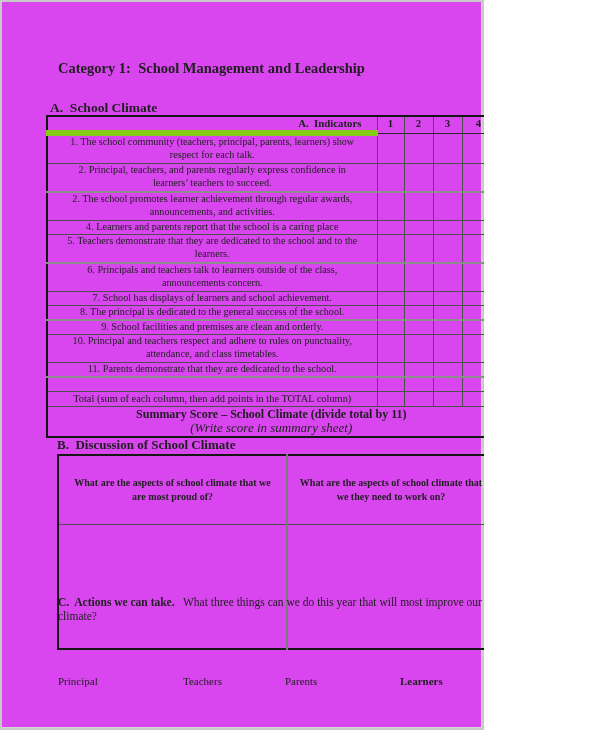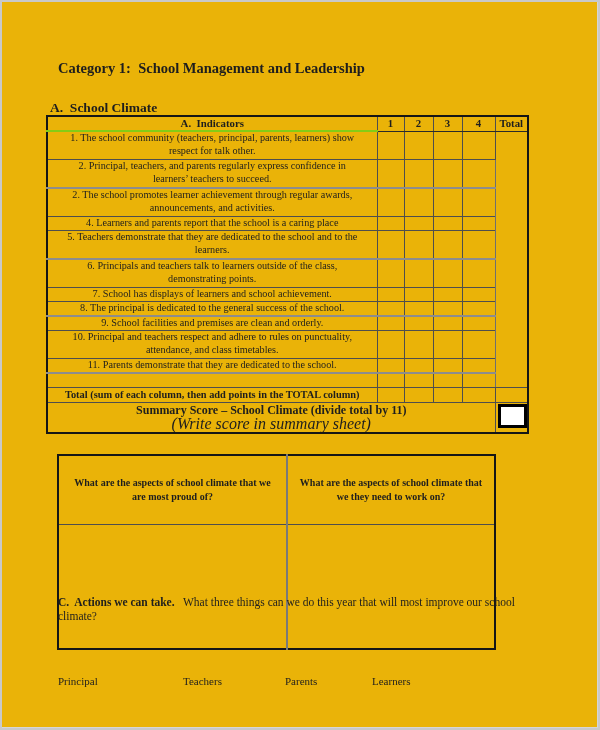--- a/index.html
+++ b/index.html
@@ -1,43 +1,43 @@
 <!DOCTYPE html>
 <html><head>
 <meta charset="utf-8">
 <style>
   html,body{margin:0;padding:0;background:#ffffff;}
   .page{
-    position:relative;width:600px;height:730px;background:#eab308;
+    position:relative;width:484px;height:730px;background:#d946ef;
     font-family:"Liberation Serif","DejaVu Serif",serif;color:#1e1e1e;
     box-shadow:inset 0 0 0 2px #c9c9c9, inset -3px -3px 0 #d6d6d6;
     overflow:hidden;
   }
   .title{position:absolute;left:58px;top:59px;font-size:14.5px;line-height:18px;font-weight:bold;white-space:pre-wrap;}
   .headA{position:absolute;left:50px;top:100px;font-size:13.5px;line-height:16px;font-weight:bold;white-space:pre-wrap;}
   .headB{position:absolute;left:57px;top:437px;font-size:13px;line-height:16px;font-weight:bold;white-space:pre-wrap;}
 
   
   table.tA{position:absolute;left:46px;top:115px;width:481px;border-collapse:collapse;table-layout:fixed;border:2px solid #161616;}
   .tA th,.tA td{border:1px solid #4e4e4e;vertical-align:top;padding:0 2px;overflow:hidden;}
   .tA th{height:13px;font-size:10.8px;line-height:13px;}
-  .tA th.ind{text-align:center;white-space:pre-wrap;padding:0 9px;border-bottom:2px solid #84cc16;}
+  .tA th.ind{text-align:right;white-space:pre-wrap;padding:0 15px;border-bottom:6px solid #84cc16;}
   .tA th.num{text-align:center;border-bottom:1px solid #2a2a2a;}
   .tA td.ind{padding:0 3px;font-size:10.2px;line-height:12.8px;text-align:center;}
   .tA .ln{white-space:nowrap;}
   .tA tr.h2 td{height:27px;}
   .tA tr.h1 td{height:13px;}
   .tA tr.g td{border-bottom:2px solid #8d8d8d;}
   .tA td.mergedTotal{border-left:1px solid #6f6f6f;}
   .tA tr.totalrow td{height:14px;border-top:1px solid #2e2e2e;}
-  .tA td.totlabel{font-size:10.4px;line-height:13px;white-space:nowrap;padding:0 3px;font-weight:bold;}
+  .tA td.totlabel{font-size:10.4px;line-height:13px;white-space:nowrap;padding:0 3px;}
   .tA tr.summaryrow td{height:29px;border-top:1px solid #2e2e2e;}
   .sumcell{text-align:center;padding:1px 0 0 0;}
   .sumtitle{font-weight:bold;font-size:12px;line-height:14px;white-space:nowrap;}
-  .sumnote{font-style:italic;font-size:16px;line-height:13px;white-space:nowrap;font-family:Liberation Serif, serif;}
+  .sumnote{font-style:italic;font-size:13px;line-height:13px;white-space:nowrap;font-family:Liberation Serif, serif;}
   .boxcell{padding:0;}
   .scorebox{width:29px;height:24px;border:3px solid #000;box-sizing:border-box;margin:1px auto 0;background:#fff;}
 
   
   table.tB{position:absolute;left:57px;top:454px;width:437px;border-collapse:collapse;table-layout:fixed;border:2px solid #161616;}
   .tB th{border:1px solid #4e4e4e;font-weight:bold;font-size:10px;line-height:14px;text-align:center;vertical-align:top;padding:20px 1px;height:28px;}
   .tB td{border:1px solid #4e4e4e;height:121px;}
   .tB .c2{border-left:2px solid #7a7a7a;}
 
   
@@ -71,21 +71,21 @@
         <th class="num">2</th>
         <th class="num">3</th>
         <th class="num">4</th>
         <th class="num">Total</th>
       </tr>
     </thead>
     <tbody id="a-body">
         <tr class="h2">
           <td class="ind">
             <div class="ln">1. The school community (teachers, principal, parents, learners) show</div>
-            <div class="ln">respect for talk other.</div>
+            <div class="ln">respect for each talk.</div>
           </td>
           <td></td>
           <td></td>
           <td></td>
           <td></td>
           <td rowspan="12" class="mergedTotal"></td>
         </tr>
         <tr class="h2 g">
           <td class="ind">
             <div class="ln">2. Principal, teachers, and parents regularly express confidence in</div>
@@ -121,21 +121,21 @@
             <div class="ln">learners.</div>
           </td>
           <td></td>
           <td></td>
           <td></td>
           <td></td>
         </tr>
         <tr class="h2">
           <td class="ind">
             <div class="ln">6.  Principals and teachers talk to learners outside of the class,</div>
-            <div class="ln">demonstrating points.</div>
+            <div class="ln">announcements concern.</div>
           </td>
           <td></td>
           <td></td>
           <td></td>
           <td></td>
         </tr>
         <tr class="h1">
           <td class="ind">
             <div class="ln">7. School has displays of learners and school achievement.</div>
           </td>
@@ -205,20 +205,21 @@
           <div class="sumtitle">Summary Score – School Climate (divide total by 11)</div>
           <div class="sumnote">(Write score in summary sheet)</div>
         </td>
         <td class="boxcell">
           <div class="scorebox"></div>
         </td>
       </tr>
     </tbody>
   </table>
 
+  <div class="headB">B.  Discussion of School Climate</div>
 
   <table class="tB">
     <colgroup>
         <col style="width:229px">
         <col style="width:208px">
       </colgroup>
     <thead>
       <tr>
         <th>
             <div class="ln">What are the aspects of school climate that we</div>
@@ -238,16 +239,16 @@
     </tbody>
   </table>
 
   <div class="cPara"><span class="b">C.  Actions we can take.</span><span>   What three things can we do this year that will most improve our school
 climate?</span></div>
 
   <div class="roles" id="roles">
       <span style="left: 0px;">Principal</span>
       <span style="left: 125px;">Teachers</span>
       <span style="left: 227px;">Parents</span>
-      <span style="left: 314px;">Learners</span>
+      <span style="left: 342px; font-weight: bold;">Learners</span>
     </div>
 
 </div>
 
 </body></html>

